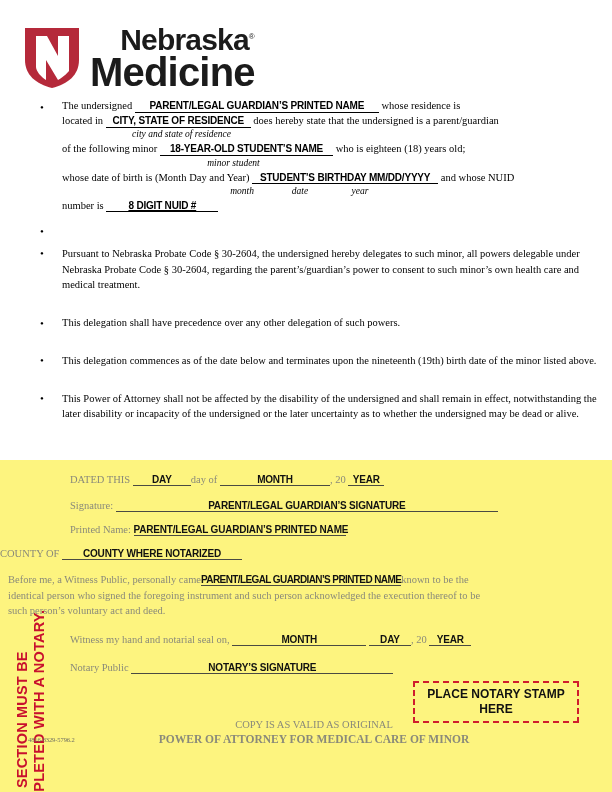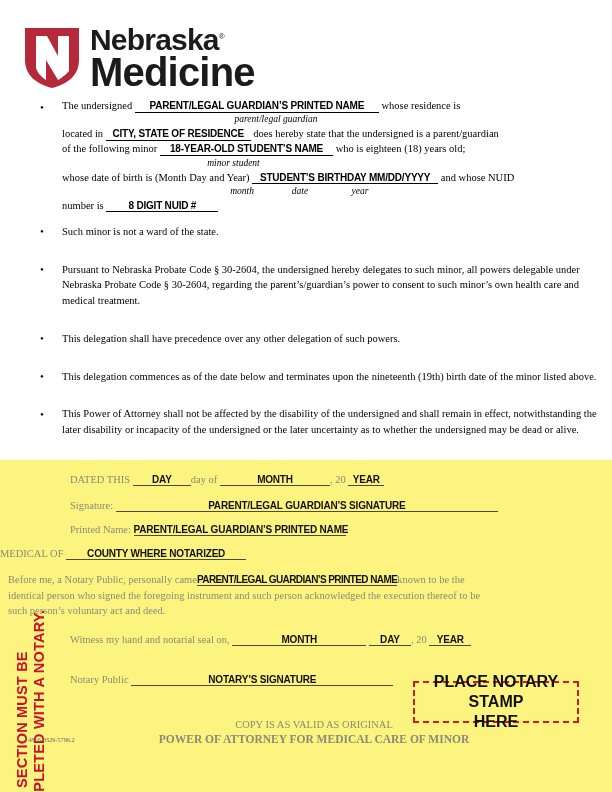--- a/index.html
+++ b/index.html
@@ -34,21 +34,21 @@
     gap: 10px;
   }
   .logo-shield { width: 56px; height: 62px; display: block; }
   .logo-words {
     font-family: "Liberation Sans", sans-serif;
     font-weight: bold;
     color: #1b1b1b;
     line-height: 0.92;
     letter-spacing: -0.8px;
   }
-  .logo-line1 { font-size: 30px; display: block; position: relative; }
+  .logo-line1 { font-size: 30px; display: block; position: relative; text-align: right; }
   .logo-line2 { font-size: 40px; display: block; }
   .logo-tm {
     font-size: 8px;
     vertical-align: super;
     letter-spacing: 0;
     font-weight: normal;
   }
 
   
   .content {
@@ -167,21 +167,21 @@
     top: 221px;
     width: 166px;
     height: 42px;
     border: 2.5px dashed #cf1c2d;
     display: flex;
     flex-direction: column;
     align-items: center;
     justify-content: center;
     font-family: "Liberation Sans", sans-serif;
     font-weight: bold;
-    font-size: 16px;
+    font-size: 12px;
     color: #111;
     line-height: 1.25;
     text-align: center;
     box-sizing: border-box;
   }
 
   .footer-center {
     position: absolute;
     left: 8px;
     top: 258px;
@@ -222,29 +222,29 @@
   <div class="content">
 
     <div class="bullet-row">
       <span class="dot">•</span>
 
       <div class="fieldline">
         <span>The undersigned</span>
         <span class="rule fill" style="width:244px;">PARENT/LEGAL GUARDIAN’S PRINTED NAME</span>
         <span>whose residence is</span>
       </div>
-      <div class="captionline" style="padding-left:92px;">
-        <span class="caption" style="width:244px;">parent/legal guardian</span>
-      </div>
 
       <div class="fieldline">
         <span>located in</span>
         <span class="rule fill" style="width:145px;">CITY, STATE OF RESIDENCE</span>
         <span>does hereby state that the undersigned is a parent/guardian</span>
       </div>
+      <div class="captionline" style="padding-left:47px;">
+        <span class="caption" style="width:145px;">city and state of residence</span>
+      </div>
 
       <div class="fieldline">
         <span>of the following minor</span>
         <span class="rule fill" style="width:173px;">18-YEAR-OLD STUDENT’S NAME</span>
         <span>who is eighteen (18) years old;</span>
       </div>
       <div class="captionline" style="padding-left:85px;">
         <span class="caption" style="width:173px;font-style:italic;">minor student</span>
       </div>
 
@@ -252,29 +252,28 @@
         <span>whose date of birth is (Month Day and Year)</span>
         <span class="rule fill" style="width:186px;">STUDENT’S BIRTHDAY MM/DD/YYYY</span>
         <span>and whose NUID</span>
       </div>
       <div class="captionline" style="padding-left:151px;">
         <span class="caption" style="width:58px;">month</span><span class="caption" style="width:58px;">date</span><span class="caption" style="width:62px;">year</span>
       </div>
 
       <div class="fieldline">
         <span>number is</span>
-        <span class="rule fill" style="width:112px;">8 DIGIT NUID #</span>
-      </div>
-    </div>
-
-    <div class="para-gap"></div>
-
-    <div class="bullet-row">
-      <span class="dot">•</span>
-      <div class="para">Such minor is not a ward of the state.</div>
+        <span class="rule fill" style="width:112px;text-decoration:underline;">8 DIGIT NUID #</span>
+      </div>
+    </div>
+
+    <div class="para-gap"></div>
+
+    <div class="bullet-row">
+      <span class="dot">•</span>
     </div>
 
     <div class="para-gap"></div>
     <div class="para-gap"></div>
 
     <div class="bullet-row">
       <span class="dot">•</span>
       <div class="para">Pursuant to Nebraska Probate Code § 30-2604, the undersigned hereby delegates to such minor, all powers delegable under Nebraska Probate Code § 30-2604, regarding the parent’s/guardian’s power to consent to such minor’s own health care and medical treatment.</div>
     </div>
 
@@ -323,29 +322,29 @@
         <span class="nrule nfill" style="width:382px;">PARENT/LEGAL GUARDIAN’S SIGNATURE</span>
       </div>
 
       <div class="nrow" style="">
         <span class="ntext">Printed Name:</span>
         <span class="nrule nfill" style="width:212px;">PARENT/LEGAL GUARDIAN’S PRINTED NAME</span>
       </div>
 
 
       <div class="nrow" style="margin-left:-70px; margin-bottom:12px;">
-        <span class="ntext">MEDICAL OF</span>
+        <span class="ntext">COUNTY OF</span>
         <span class="nrule nfill" style="width:180px;">COUNTY WHERE NOTARIZED</span>
       </div>
 
       <div class="para-notary" style="margin-left:-62px; margin-bottom:16px;">
-        <span>Before me, a Notary Public, personally came</span><span class="nfill" style="border-bottom:1px solid #4a4a42; letter-spacing:-0.6px;">PARENT/LEGAL GUARDIAN’S PRINTED NAME</span><span>known to be the identical person who signed the foregoing instrument and such person acknowledged the execution thereof to be such person’s voluntary act and deed.</span>
-      </div>
-
-      <div class="nrow" style="margin-bottom:28px;">
+        <span>Before me, a Witness Public, personally came</span><span class="nfill" style="border-bottom:1px solid #4a4a42; letter-spacing:-0.6px;">PARENT/LEGAL GUARDIAN’S PRINTED NAME</span><span>known to be the identical person who signed the foregoing instrument and such person acknowledged the execution thereof to be such person’s voluntary act and deed.</span>
+      </div>
+
+      <div class="nrow" style="margin-bottom:16px;">
         <span class="ntext">Witness my hand and notarial seal on,</span>
         <span class="nrule nfill" style="width:134px;">MONTH</span>
         <span class="nrule nfill" style="width:42px;">DAY</span><span class="ntext">, 20</span>
         <span class="nrule nfill" style="width:42px;">YEAR</span>
       </div>
 
       <div class="nrow">
         <span class="ntext">Notary Public</span>
         <span class="nrule nfill" style="width:262px;">NOTARY’S SIGNATURE</span>
       </div>

